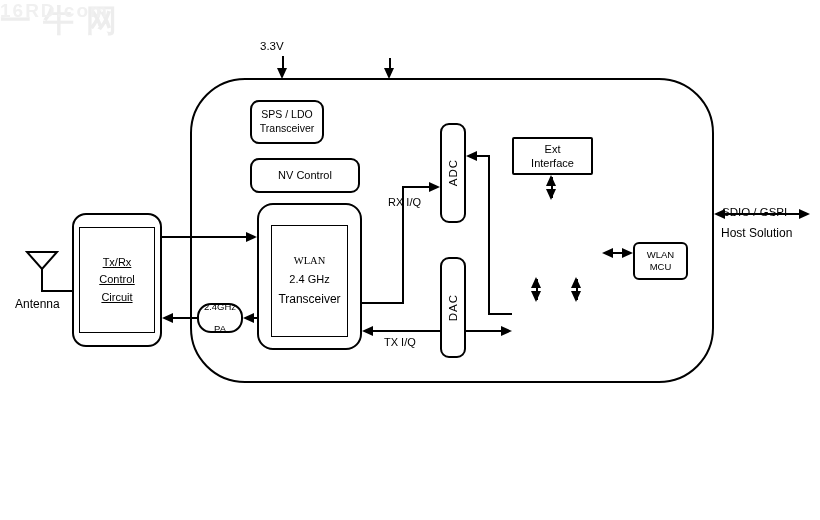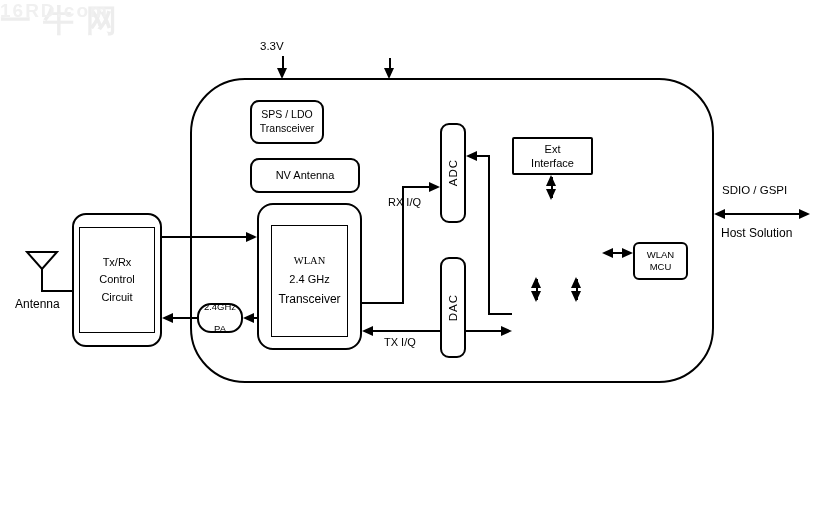--- a/index.html
+++ b/index.html
@@ -53,32 +53,32 @@
 
   <div class="vline" style="left:389px; top:58px; height:12px;"></div>
   <div class="ar d" style="left:384px; top:68px;"></div>
 
   <div class="bx" style="left:250px; top:100px; width:74px; height:44px; font-size:10.5px;">
     <span>SPS / LDO</span>
     <span>Transceiver</span>
   </div>
 
   <div class="bx" style="left:250px; top:158px; width:110px; height:35px;">
-    <span>NV Antenna</span>
+    <span>NV Control</span>
   </div>
 
   <svg style="position:absolute; left:25px; top:250px;" width="34" height="21">
     <polygon points="2,2 32,2 17,19" fill="#fff" stroke="#000" stroke-width="2"></polygon>
   </svg>
   <div class="vline" style="left:41px; top:268px; height:24px;"></div>
   <div class="hline" style="left:41px; top:290px; width:31px;"></div>
   <div class="lbl" style="left:15px; top:297px; font-size:12px;">Antenna</div>
 
   <div class="bx" style="left:72px; top:213px; width:90px; height:134px; border-radius:14px;">
-    <div class="inner" style="left:5px; top:12px; width:76px; height:106px;">
+    <div class="inner" style="left:5px; top:12px; width:76px; height:106px;text-decoration:underline;">
       <span>Tx/Rx</span>
       <span>Control</span>
       <span>Circuit</span>
     </div>
   </div>
 
   <div class="bx" style="left:257px; top:203px; width:105px; height:147px; border-radius:16px;">
     <div class="inner" style="left:12px; top:20px; width:77px; height:112px; line-height:1.75;">
       <span class="serif">WLAN</span>
       <span>2.4 GHz</span>
@@ -147,20 +147,20 @@
   <div class="vline" style="left:536px; top:279px; height:21px;"></div>
   <div class="ar u" style="left:531px; top:277px;"></div>
   <div class="ar d" style="left:531px; top:291px;"></div>
   <div class="vline" style="left:576px; top:279px; height:21px;"></div>
   <div class="ar u" style="left:571px; top:277px;"></div>
   <div class="ar d" style="left:571px; top:291px;"></div>
 
   <div class="hline" style="left:716px; top:213px; width:84px;"></div>
   <div class="ar l" style="left:714px; top:209px;"></div>
   <div class="ar r" style="left:799px; top:209px;"></div>
-  <div class="lbl" style="left:722px; top:184px;">SDIO / GSPI</div>
+  <div class="lbl" style="left:722px; top:206px;">SDIO / GSPI</div>
   <div class="lbl" style="left:721px; top:226px; font-size:12px;">Host Solution</div>
 
   <div class="wm1">一牛网</div>
   <div class="wm2">16RD.com</div>
 
 
 </div>
 
 </body></html>

